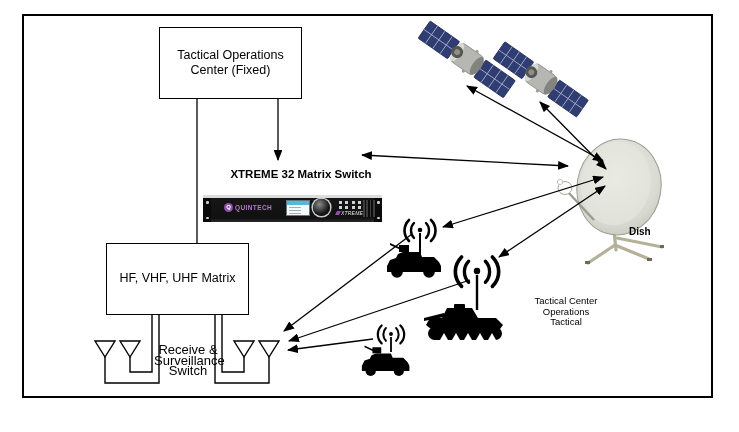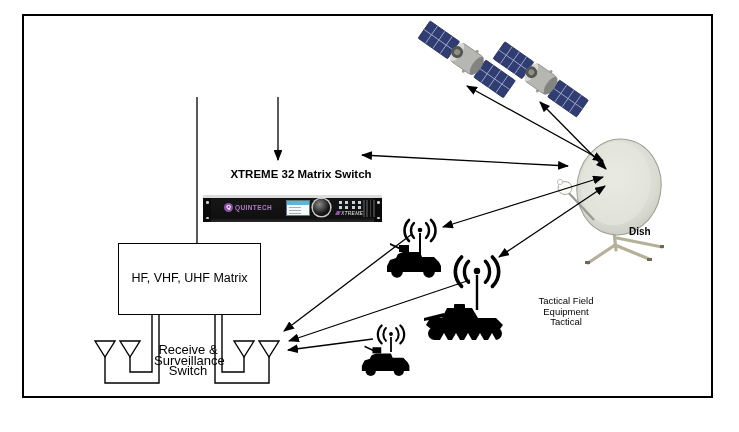--- a/index.html
+++ b/index.html
@@ -5,21 +5,21 @@
   html,body{margin:0;padding:0;background:#fff;}
   .canvas{position:relative;width:739px;height:432px;background:#ffffff;
           font-family:"Liberation Sans",sans-serif;color:#000;overflow:hidden;}
   .outer-border{position:absolute;left:22px;top:14px;width:687px;height:380px;
           border:2px solid #000;background:transparent;}
   .gfx{position:absolute;left:0;top:0;}
   .box{position:absolute;background:#fff;border:1.6px solid #000;
        display:flex;flex-direction:column;align-items:center;justify-content:center;
        font-size:12.5px;line-height:15.5px;text-align:center;}
   #toc{left:159px;top:27px;width:141px;height:70px;}
-  #matrix{left:118px;top:243px;width:141px;height:70px;text-align:center;}
+  #matrix{left:106px;top:243px;width:141px;height:70px;text-align:center;}
   .lbl{position:absolute;}
   #switchLabel{left:197px;top:168px;width:160px;text-align:center;
                font-weight:bold;font-size:11.5px;padding-left:24px;}
   #antLabel{left:154px;top:345px;width:68px;text-align:center;
             font-size:13px;line-height:10.5px;}
   #dishCap{left:629px;top:226px;font-weight:bold;font-size:10px;}
   #flyLabel{left:556px;top:270px;width:112px;text-align:center;
             font-weight:bold;font-size:11px;letter-spacing:.2px;}
   #fieldLabel{left:531px;top:296px;width:70px;text-align:center;
               font-size:9.5px;line-height:10.5px;}
@@ -185,20 +185,24 @@
       <line x1="467" y1="86" x2="603" y2="161" marker-start="url(#ah)" marker-end="url(#ah)"></line>
       <line x1="540" y1="102" x2="606" y2="169" marker-start="url(#ah)" marker-end="url(#ah)"></line>
       <line x1="443" y1="227" x2="603" y2="177" marker-start="url(#ah)" marker-end="url(#ah)"></line>
       <line x1="499" y1="257" x2="605" y2="186" marker-start="url(#ah)" marker-end="url(#ah)"></line>
       <line x1="412" y1="234" x2="284" y2="331" marker-end="url(#ah)"></line>
       <line x1="470" y1="280" x2="289" y2="341" marker-end="url(#ah)"></line>
       <line x1="373" y1="339" x2="288" y2="350" marker-end="url(#ah)"></line>
     </g>
   </svg>
 
+  <div class="box" id="toc">
+    <div>Tactical Operations</div>
+    <div>Center (Fixed)</div>
+  </div>
 
   <div class="lbl" id="switchLabel">XTREME 32 Matrix Switch</div>
 
   <div class="device">
     <div class="ear l">
       <i class="screw t"></i>
       <i class="screw b"></i>
     </div>
     <div class="ear r">
       <i class="screw t"></i>
@@ -222,18 +226,18 @@
 
   <div class="lbl" id="antLabel">
     <div>Receive &amp;</div>
     <div>Surveillance</div>
     <div>Switch</div>
   </div>
 
   <div class="lbl" id="dishCap">Dish</div>
 
   <div class="lbl" id="fieldLabel">
-    <div>Tactical Field</div>
-    <div>Equipment</div>
+    <div>Tactical Center</div>
+    <div>Operations</div>
     <div>Tactical</div>
   </div>
 
 </div>
 
 </body></html>

